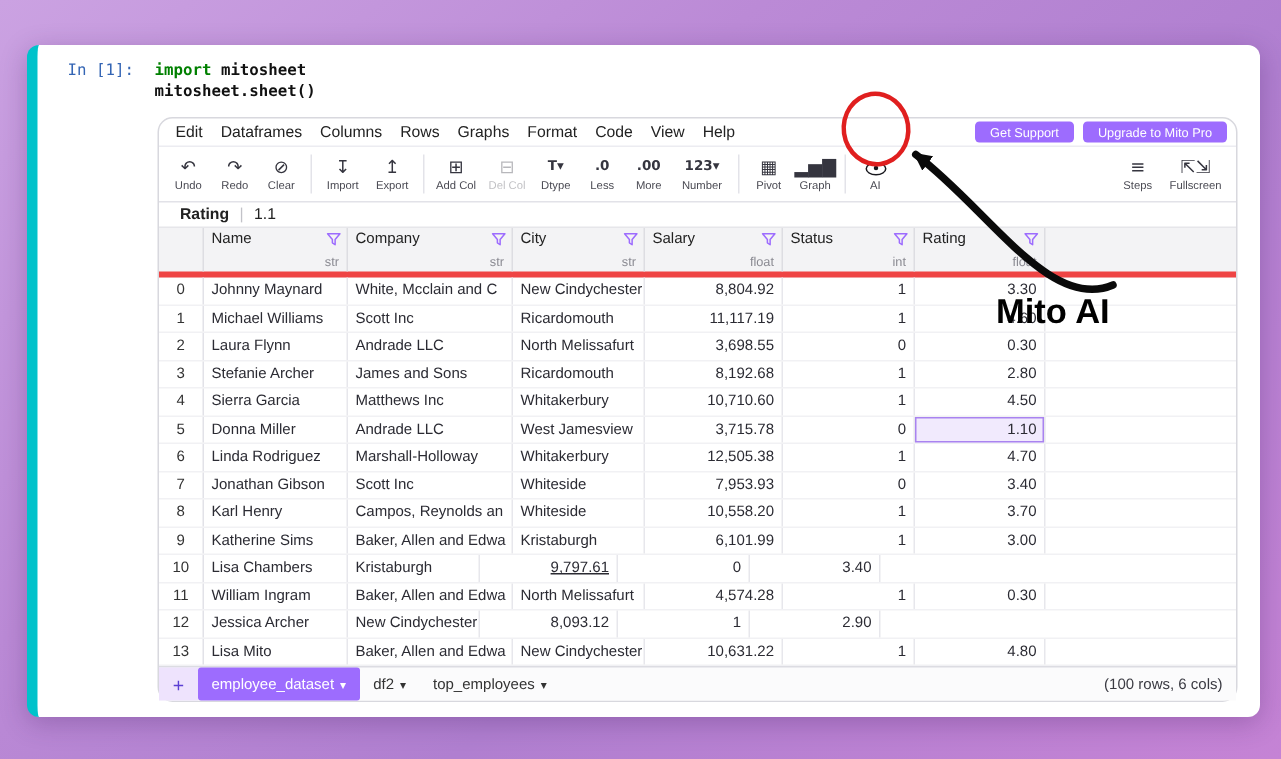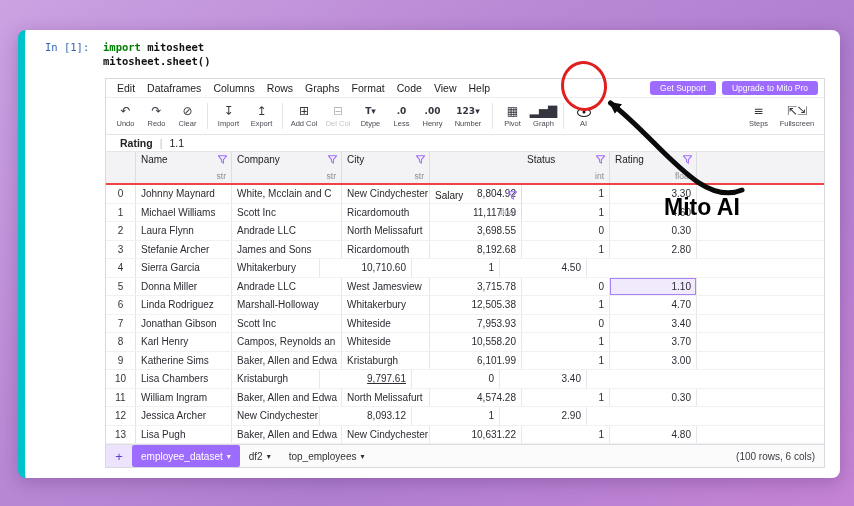--- a/index.html
+++ b/index.html
@@ -15,21 +15,21 @@
 
   
   .cell-input { display:flex; padding:10px 0 4px 20px; }
   .prompt { width:58px; color:#3465b4; font-family:"DejaVu Sans Mono", monospace;
     font-size:10.5px; line-height:14px; }
   .code { font-family:"DejaVu Sans Mono", monospace; font-size:10.5px; line-height:14px;
     color:#111; font-weight:bold; }
   .kw { color:#008000; font-weight:bold; }
 
   
-  .mito { margin-left:80px; width:720px; border:1px solid #d8d8de; border-radius:0;
+  .mito { margin-left:80px; width:720px; border:1px solid #d8d8de; border-radius:10px;
     background:#fff; margin-top:6px; }
 
   .menubar { display:flex; align-items:center; height:18px; padding:0 5px;
     font-size:10.5px; color:#222; }
   .menu-items { display:flex; }
   .menu-item { padding:0 6px; cursor:default; white-space:nowrap; }
   .menu-right { margin-left:auto; display:flex; gap:6px; align-items:center; padding-right:1px; }
   .pill { background:#9d6cfe; color:#fff; font-size:8.5px; padding:2px 10px;
     border-radius:3px; line-height:10px; white-space:nowrap; cursor:pointer; }
 
@@ -54,21 +54,21 @@
   .eye::after { content:""; position:absolute; left:50%; top:50%; width:3px; height:3px;
     background:#17171d; border-radius:50%; transform:translate(-50%,-50%); }
 
   .formula-bar { display:flex; align-items:center; height:17px; padding-left:14px;
     font-size:10.5px; border-bottom:1px solid #e6e6ea; color:#222; }
   .fb-col { font-weight:bold; }
   .fb-sep { color:#c2c2c8; margin:0 7px; }
 
   .grid { height:292px; overflow:hidden; background:#fff; font-size:10px; }
   .g-row { display:flex; height:18.5px; border-bottom:1px solid #f1f1f4; }
-  .g-row.g-head { height:33px; background:#f3f3f5; border-bottom:2px solid #ef4444; }
+  .g-row.g-head { height:33px; background:#f3f3f5; border-bottom:4px solid #ef4444; }
   .g-idx { flex:0 0 30px; width:30px; display:flex; align-items:center; justify-content:center;
     color:#333; border-right:1px solid #e2e2e8; }
   .g-hcell { position:relative; flex:0 0 auto; border-right:1px solid #dddde2; height:100%; }
   .g-hcell.g-idx-h { flex:0 0 30px; width:30px; }
   .h-name { position:absolute; left:5px; top:2px; color:#222; }
   .h-filter { position:absolute; right:3px; top:2px; }
   .h-type { position:absolute; right:5px; bottom:2px; color:#8a8a92; font-size:8.5px; }
   .g-cell { padding:0 5px; display:flex; align-items:center; border-right:1px solid #e7e7ec;
     overflow:hidden; white-space:nowrap; color:#2b2b33; }
   .g-cell.num { justify-content:flex-end; }
@@ -160,21 +160,21 @@
             <div class="tb-btn" data-name="toolbar-button-dtype">
               <div class="tb-icon tb-text-icon" data-name="dtype-icon">T▾</div>
               <div class="tb-label" data-name="toolbar-label">Dtype</div>
             </div>
             <div class="tb-btn" data-name="toolbar-button-less">
               <div class="tb-icon tb-text-icon" data-name="less-icon">.0</div>
               <div class="tb-label" data-name="toolbar-label">Less</div>
             </div>
             <div class="tb-btn" data-name="toolbar-button-more">
               <div class="tb-icon tb-text-icon" data-name="more-icon">.00</div>
-              <div class="tb-label" data-name="toolbar-label">Henry</div>
+              <div class="tb-label" data-name="toolbar-label">More</div>
             </div>
             <div class="tb-btn" data-name="toolbar-button-number">
               <div class="tb-icon tb-text-icon" data-name="number-icon">123▾</div>
               <div class="tb-label" data-name="toolbar-label">Number</div>
             </div>
             <div class="tb-sep" data-name="toolbar-separator"></div>
             <div class="tb-btn" data-name="toolbar-button-pivot">
               <div class="tb-icon" data-name="pivot-icon">▦</div>
               <div class="tb-label" data-name="toolbar-label">Pivot</div>
             </div>
@@ -225,21 +225,21 @@
                 </svg></span>
               <span class="h-type" data-name="column-type">str</span>
             </div>
             <div class="g-hcell" data-name="column-header-city" style="width: 88px;">
               <span class="h-name" data-name="column-name">City</span>
               <span class="h-filter" data-name="filter-icon"><svg width="11" height="11" viewBox="0 0 12 12">
                   <path d="M1.5 2h9L7 6.2V10l-2-1.4V6.2z" fill="none" stroke="#9d6cfe" stroke-width="1.1" stroke-linejoin="round"></path>
                 </svg></span>
               <span class="h-type" data-name="column-type">str</span>
             </div>
-            <div class="g-hcell" data-name="column-header-salary" style="width: 92px; margin-top: 36px;">
+            <div class="g-hcell" data-name="column-header-salary" style="width: 92px;">
               <span class="h-name" data-name="column-name">Salary</span>
               <span class="h-filter" data-name="filter-icon"><svg width="11" height="11" viewBox="0 0 12 12">
                   <path d="M1.5 2h9L7 6.2V10l-2-1.4V6.2z" fill="none" stroke="#9d6cfe" stroke-width="1.1" stroke-linejoin="round"></path>
                 </svg></span>
               <span class="h-type" data-name="column-type">float</span>
             </div>
             <div class="g-hcell" data-name="column-header-status" style="width: 88px;">
               <span class="h-name" data-name="column-name">Status</span>
               <span class="h-filter" data-name="filter-icon"><svg width="11" height="11" viewBox="0 0 12 12">
                   <path d="M1.5 2h9L7 6.2V10l-2-1.4V6.2z" fill="none" stroke="#9d6cfe" stroke-width="1.1" stroke-linejoin="round"></path>
@@ -286,20 +286,21 @@
             <div class="g-cell txt" data-name="cell" style="width: 96px;">Stefanie Archer</div>
             <div class="g-cell txt" data-name="cell" style="width: 110px;">James and Sons</div>
             <div class="g-cell txt" data-name="cell" style="width: 88px;">Ricardomouth</div>
             <div class="g-cell num" data-name="cell" style="width: 92px;">8,192.68</div>
             <div class="g-cell num" data-name="cell" style="width: 88px;">1</div>
             <div class="g-cell num" data-name="cell" style="width: 87px;">2.80</div>
           </div>
           <div class="g-row" data-name="table-row">
             <div class="g-idx" data-name="row-index">4</div>
             <div class="g-cell txt" data-name="cell" style="width: 96px;">Sierra Garcia</div>
+            <div class="g-cell txt" data-name="cell" style="width: 110px;">Matthews Inc</div>
             <div class="g-cell txt" data-name="cell" style="width: 88px;">Whitakerbury</div>
             <div class="g-cell num" data-name="cell" style="width: 92px;">10,710.60</div>
             <div class="g-cell num" data-name="cell" style="width: 88px;">1</div>
             <div class="g-cell num" data-name="cell" style="width: 87px;">4.50</div>
           </div>
           <div class="g-row" data-name="table-row">
             <div class="g-idx" data-name="row-index">5</div>
             <div class="g-cell txt" data-name="cell" style="width: 96px;">Donna Miller</div>
             <div class="g-cell txt" data-name="cell" style="width: 110px;">Andrade LLC</div>
             <div class="g-cell txt" data-name="cell" style="width: 88px;">West Jamesview</div>
@@ -363,21 +364,21 @@
           <div class="g-row" data-name="table-row">
             <div class="g-idx" data-name="row-index">12</div>
             <div class="g-cell txt" data-name="cell" style="width: 96px;">Jessica Archer</div>
             <div class="g-cell txt" data-name="cell" style="width: 88px;">New Cindychester</div>
             <div class="g-cell num" data-name="cell" style="width: 92px;">8,093.12</div>
             <div class="g-cell num" data-name="cell" style="width: 88px;">1</div>
             <div class="g-cell num" data-name="cell" style="width: 87px;">2.90</div>
           </div>
           <div class="g-row" data-name="table-row">
             <div class="g-idx" data-name="row-index">13</div>
-            <div class="g-cell txt" data-name="cell" style="width: 96px;">Lisa Pugh</div>
+            <div class="g-cell txt" data-name="cell" style="width: 96px;">Lisa Mito</div>
             <div class="g-cell txt" data-name="cell" style="width: 110px;">Baker, Allen and Edwa</div>
             <div class="g-cell txt" data-name="cell" style="width: 88px;">New Cindychester</div>
             <div class="g-cell num" data-name="cell" style="width: 92px;">10,631.22</div>
             <div class="g-cell num" data-name="cell" style="width: 88px;">1</div>
             <div class="g-cell num" data-name="cell" style="width: 87px;">4.80</div>
           </div>
         </div>
 
       <div class="sheet-footer" data-name="sheet-tab-bar">
         <div class="add-tab" data-name="add-sheet-button">+</div>

